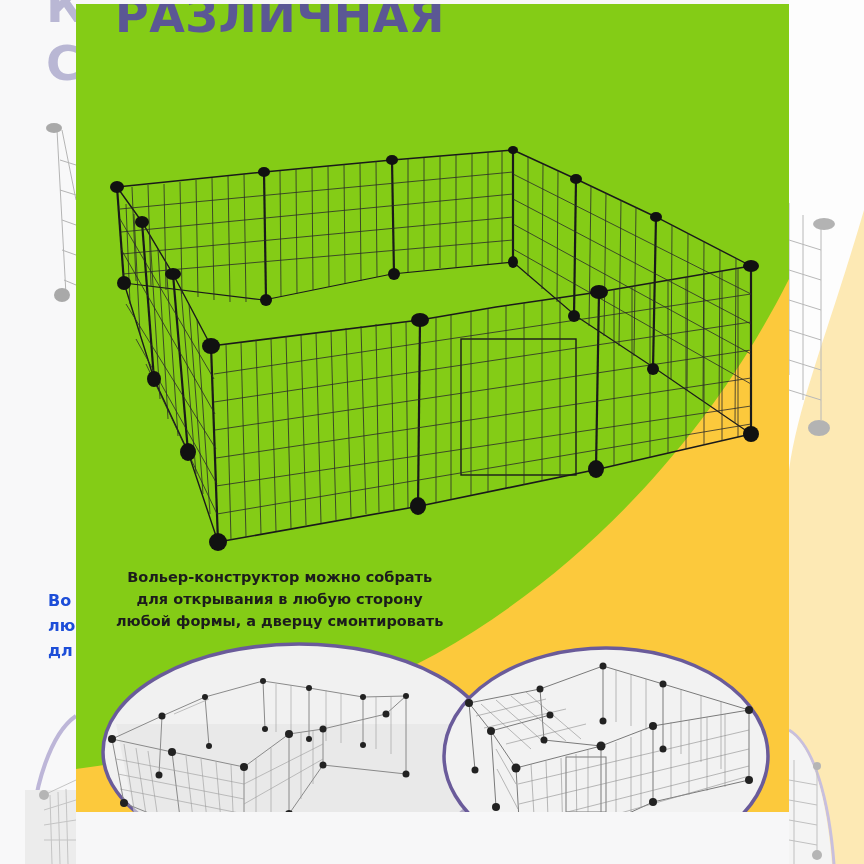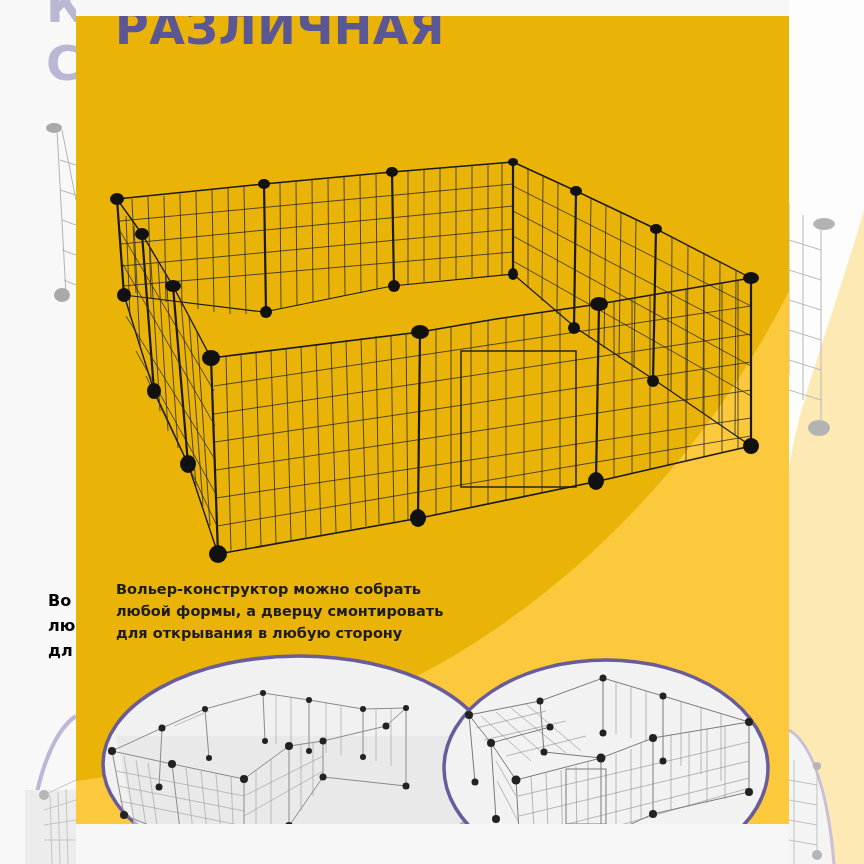--- a/index.html
+++ b/index.html
@@ -1,25 +1,25 @@
 <!DOCTYPE html>
 <html><head>
 <meta charset="utf-8">
 <style>
   html,body{margin:0;padding:0;}
   body{width:864px;height:864px;overflow:hidden;background:#f7f7f8;position:relative;font-family:"DejaVu Sans","Liberation Sans",sans-serif;}
   .ghost{position:absolute;top:0;height:864px;overflow:hidden;}
   .ghost-left{left:0;width:76px;background:#f8f8f9;}
   .ghost-right{left:789px;width:75px;background:#fdfdfd;}
   .ghost-title{position:absolute;left:46px;font-weight:bold;font-size:48px;color:#b9b7d4;line-height:50px;}
-  .ghost-text{position:absolute;left:48px;top:588px;font-weight:bold;font-size:16px;line-height:25px;color:#000000;}
-  .panel{position:absolute;left:76px;top:16px;width:713px;height:808px;background:#eab308;overflow:hidden;}
+  .ghost-text{position:absolute;left:48px;top:588px;font-weight:bold;font-size:16px;line-height:25px;color:#1d4ed8;}
+  .panel{position:absolute;left:76px;top:4px;width:713px;height:808px;background:#84cc16;overflow:hidden;}
   .title{position:absolute;left:39px;top:-14px;font-family:"DejaVu Sans",sans-serif;font-weight:bold;font-size:46px;line-height:52px;color:#5b5794;letter-spacing:0.5px;}
   .title div{white-space:nowrap;}
-  .desc{position:absolute;left:40px;top:562px;font-weight:bold;font-size:14.5px;line-height:22px;color:#1c1c1c;}
+  .desc{position:absolute;left:40px;top:562px;font-weight:bold;font-size:14.5px;line-height:22px;color:#1c1c1c;text-align:center;}
   .desc div{white-space:nowrap;}
   svg{position:absolute;left:0;top:0;}
 </style>
 </head>
 <body>
 
 <div class="ghost ghost-left">
   <div class="ghost-title" style="top:-20px;">К</div>
   <div class="ghost-title" style="top:38px;">С</div>
   <svg width="76" height="864">
@@ -387,16 +387,16 @@
       </g>
     </g>
   </svg>
 
   <div class="title">
     <div>РАЗЛИЧНАЯ</div>
   </div>
 
   <div class="desc">
     <div>Вольер-конструктор можно собрать</div>
+    <div>для открывания в любую сторону</div>
     <div>любой формы, а дверцу смонтировать</div>
-    <div>для открывания в любую сторону</div>
   </div>
 </div>
 
 </body></html>

